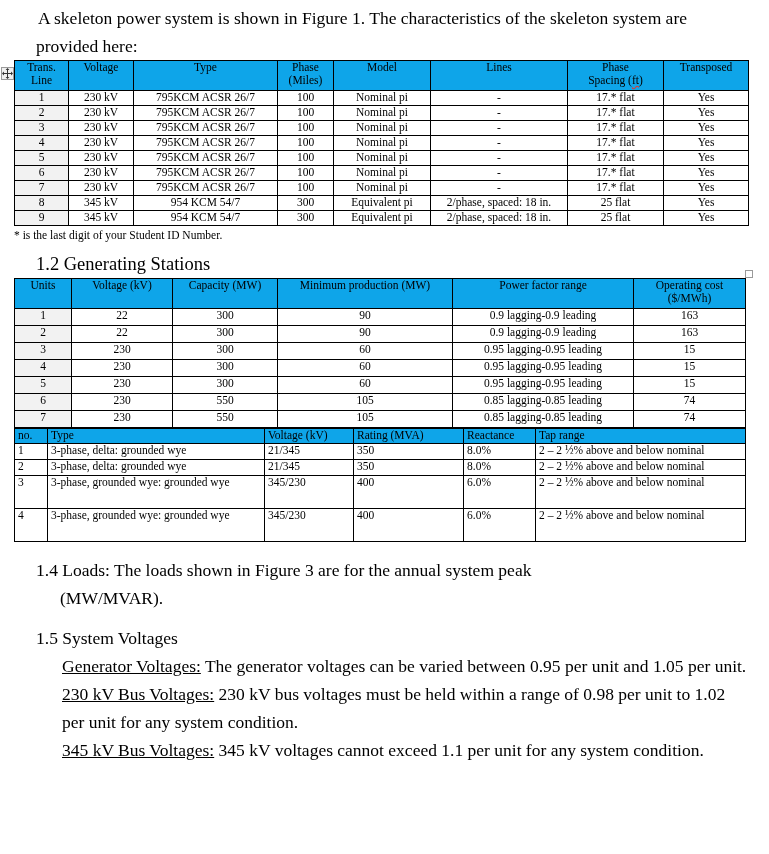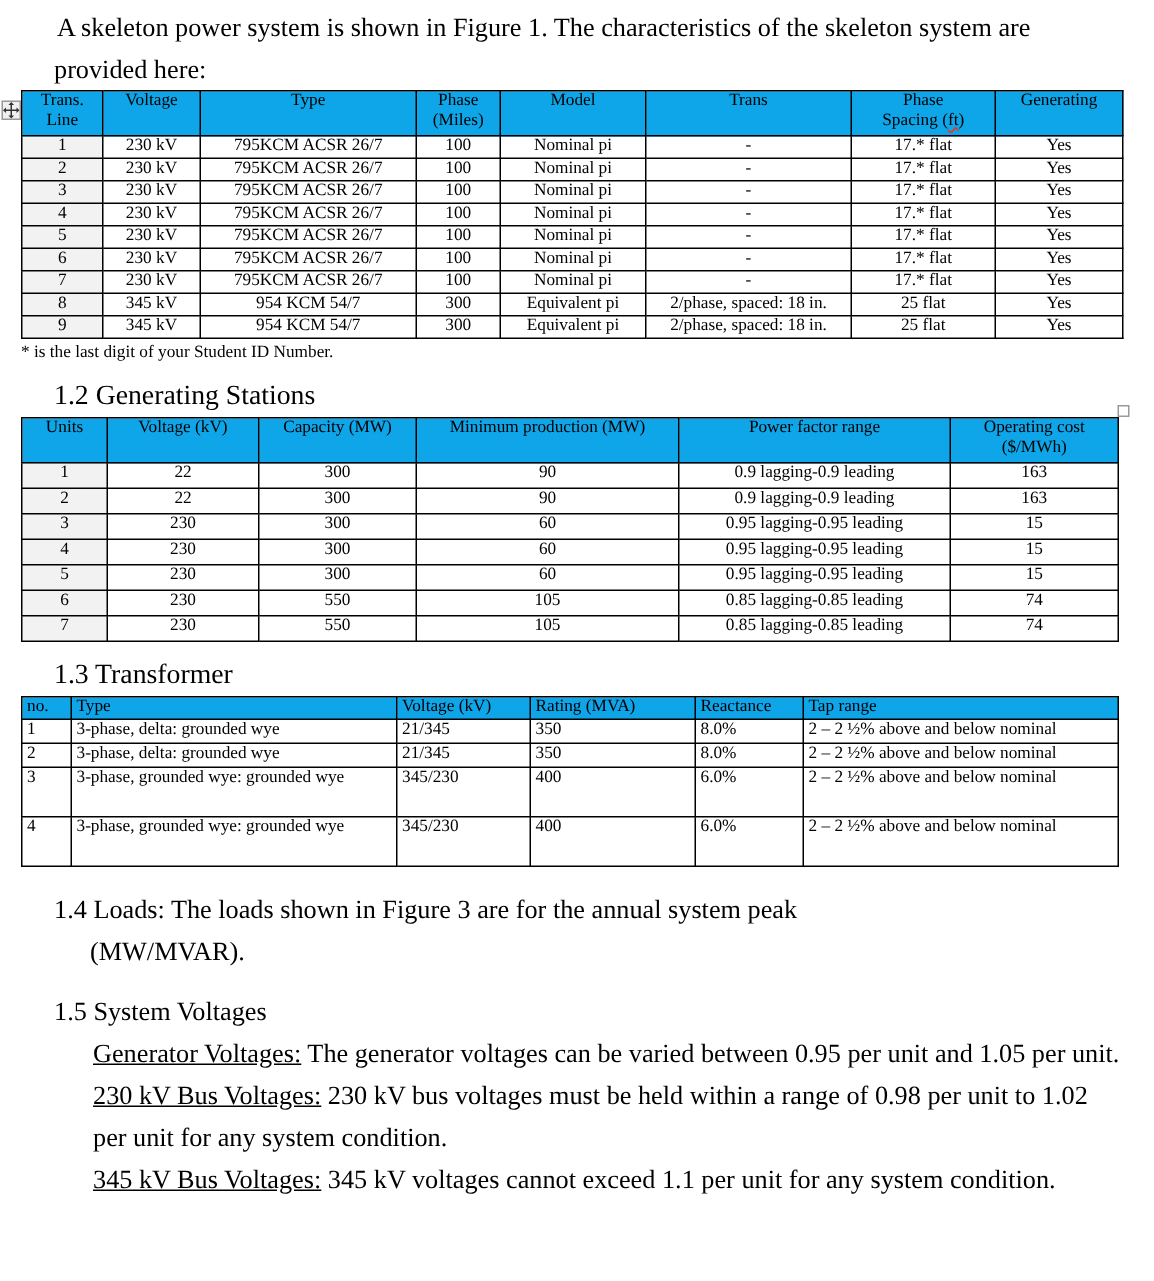--- a/index.html
+++ b/index.html
@@ -180,26 +180,26 @@
           <span>Trans.</span><br>
           <span>Line</span>
         </th>
         <th>Voltage</th>
         <th>Type</th>
         <th>
           <span>Phase</span><br>
           <span>(Miles)</span>
         </th>
         <th>Model</th>
-        <th>Trans</th>
+        <th>Lines</th>
         <th>
           <span>Phase</span><br>
           <span>Spacing (</span><span class="squiggle">ft</span><span>)</span>
         </th>
-        <th>Generating</th>
+        <th>Transposed</th>
       </tr>
     </thead>
     <tbody id="lines-body">
         <tr>
           <td class="c idx">1</td>
           <td class="c">230 kV</td>
           <td class="c">795KCM ACSR 26/7</td>
           <td class="c">100</td>
           <td class="c">Nominal pi</td>
           <td class="c">-</td>
@@ -360,21 +360,20 @@
           <td class="c idx">7</td>
           <td class="c">230</td>
           <td class="c">550</td>
           <td class="c">105</td>
           <td class="c">0.85 lagging-0.85 leading</td>
           <td class="c">74</td>
         </tr>
       </tbody>
   </table>
 
-  <div class="heading h12">1.3 Transformer</div>
 
   <table class="doc" id="tbl-xfmr">
     <thead>
       <tr>
         <th class="c">no.</th>
         <th>Type</th>
         <th>Voltage (kV)</th>
         <th>Rating (MVA)</th>
         <th>Reactance</th>
         <th>Tap range</th>

